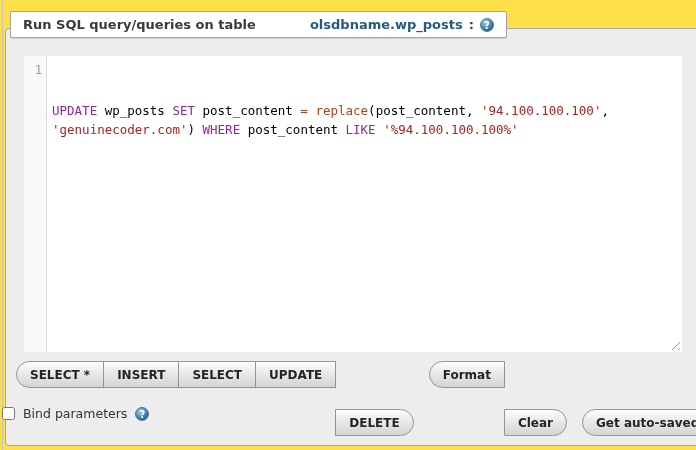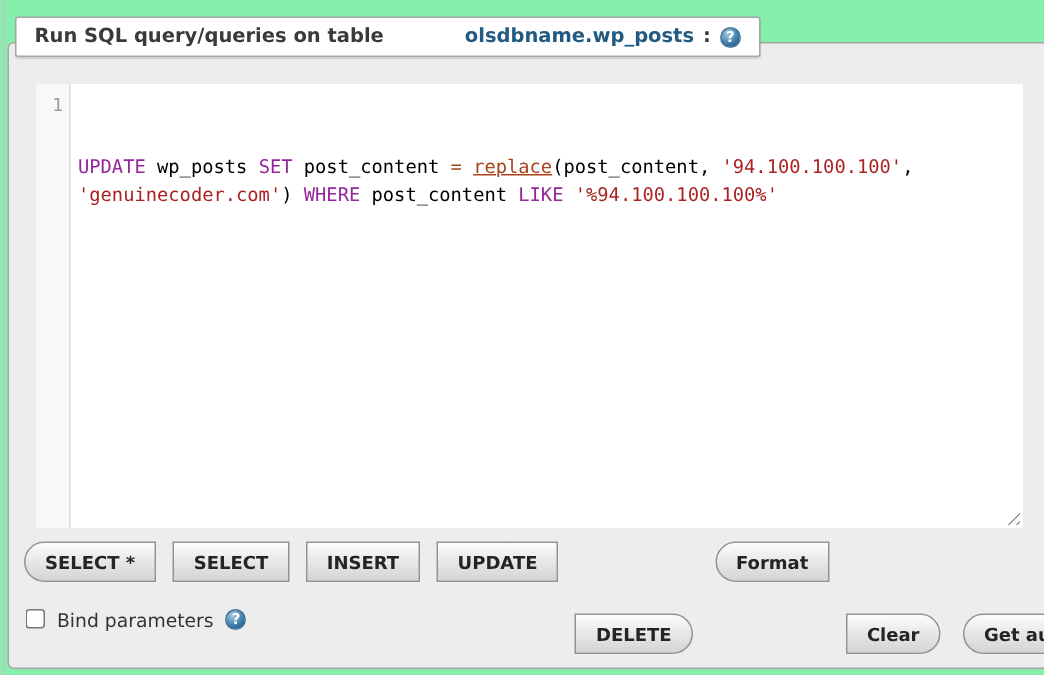--- a/index.html
+++ b/index.html
@@ -1,19 +1,19 @@
 <!DOCTYPE html>
 <html style="--link: #235a81; --keyword: #93279b; --string: #aa2222; --operator: #a8431c; --builtin: #a8431c;"><head>
 <meta charset="utf-8">
 <style>
   * { margin:0; padding:0; box-sizing:border-box; }
   html,body { background:#fff; }
   .stage {
     position:relative; width:696px; height:450px; overflow:hidden;
-    background:#86efac; font-family:"DejaVu Sans","Liberation Sans",sans-serif;
+    background:#fde047; font-family:"DejaVu Sans","Liberation Sans",sans-serif;
   }
   .page-left-border {
     position:absolute; left:2px; top:0; bottom:0; width:1px; background:#c4c4c4;
   }
   .fieldset {
     position:absolute; left:5px; top:28px; width:700px; height:418px;
     background:#ededed; border:1px solid #a6a6a6; border-radius:4px;
   }
   .legend {
     position:absolute; left:10px; top:11px; z-index:2;
@@ -43,45 +43,45 @@
   }
   .code-area {
     flex:1; position:relative; padding:7px 8px 0 5px;
     font-family:"DejaVu Sans Mono","Liberation Mono",monospace;
     font-size:12.5px; line-height:19px; color:#000;
     white-space:pre-wrap; word-break:break-word; cursor:text;
   }
   .tok-kw    { color:var(--keyword); }
   .tok-str   { color:var(--string); }
   .tok-op    { color:var(--operator); }
-  .tok-fn    { color:var(--builtin);text-decoration:underline; }
+  .tok-fn    { color:var(--builtin); }
   .tok-plain { color:#000; }
   .resize-grip {
     position:absolute; right:2px; bottom:2px; width:12px; height:12px;
     background:repeating-linear-gradient(135deg, transparent 0 3px, #999 3px 4px);
     clip-path:polygon(100% 0, 100% 100%, 0 100%);
     cursor:nwse-resize;
   }
   
   .buttons-row {
     position:absolute; left:16px; top:361px; display:flex; gap:15px; align-items:center;
   }
-  .btn-group { display:flex;gap:12px; }
+  .btn-group { display:flex; }
   .btn {
     height:27px; padding:0 13px; font-family:inherit;
     font-size:12px; font-weight:600; color:#242424;
     background:linear-gradient(#fdfdfd, #e9e9e9 45%, #d4d4d4);
     border:1px solid #949494; margin-left:-1px; cursor:pointer; white-space:nowrap;
   }
   .btn:first-child { border-radius:14px 0 0 14px; margin-left:0; }
   .btn:last-child  { border-radius:0 14px 14px 0;margin-top:48px; }
   .btn:only-child  { border-radius:14px; }
   
   .bind-row {
-    position:absolute; left:17px; top:406px; display:flex; gap:8px;
+    position:absolute; left:2px; top:406px; display:flex; align-items:center; gap:8px;
     font-size:12.5px; color:#333;
   }
   .bind-row input[type=checkbox] {
     width:13px; height:13px; accent-color:#fff; cursor:pointer;
   }
   .bind-row label { cursor:pointer; }
 </style>
 </head>
 <body>
 
@@ -103,22 +103,22 @@
       <span>1</span>
     </div>
     <div class="code-area">
       <div class="code-line"><span class="tok-kw">UPDATE</span><span class="tok-plain"> wp_posts </span><span class="tok-kw">SET</span><span class="tok-plain"> post_content </span><span class="tok-op">=</span><span class="tok-plain"> </span><span class="tok-fn">replace</span><span class="tok-plain">(post_content, </span><span class="tok-str">'94.100.100.100'</span><span class="tok-plain">,</span></div><div class="code-line"><span class="tok-str">'genuinecoder.com'</span><span class="tok-plain">) </span><span class="tok-kw">WHERE</span><span class="tok-plain"> post_content </span><span class="tok-kw">LIKE</span><span class="tok-plain"> </span><span class="tok-str">'%94.100.100.100%'</span></div><div class="resize-grip"></div>
     </div>
   </div>
 
   <div class="buttons-row">
     <div class="btn-group">
         <button class="btn">SELECT *</button>
+        <button class="btn">INSERT</button>
         <button class="btn">SELECT</button>
-        <button class="btn">INSERT</button>
         <button class="btn">UPDATE</button>
         <button class="btn">DELETE</button>
       </div>
     <div class="btn-group">
         <button class="btn">Format</button>
         <button class="btn">Clear</button>
       </div>
     <div class="btn-group">
       <button class="btn">Get auto-saved query</button>
     </div>

